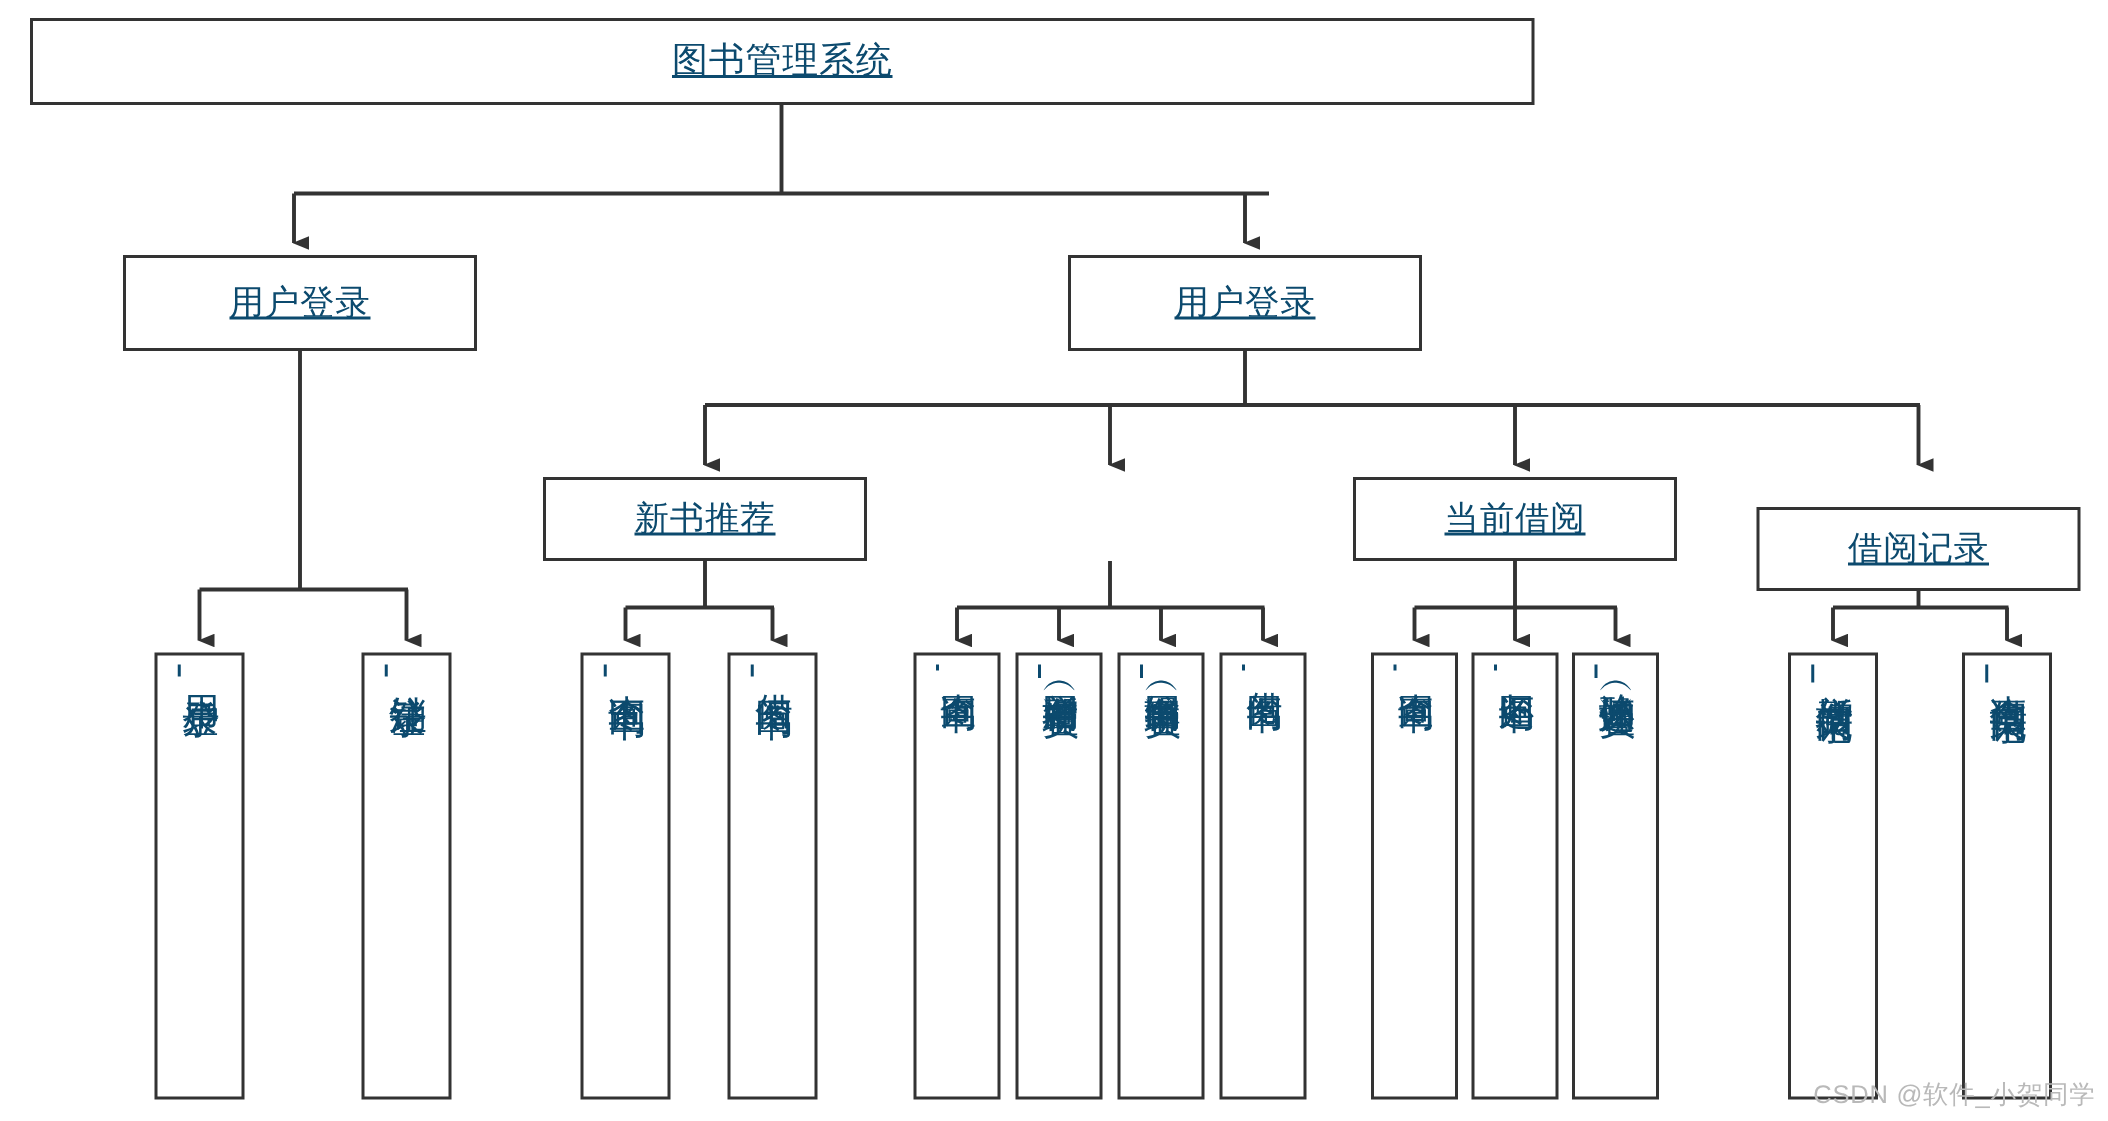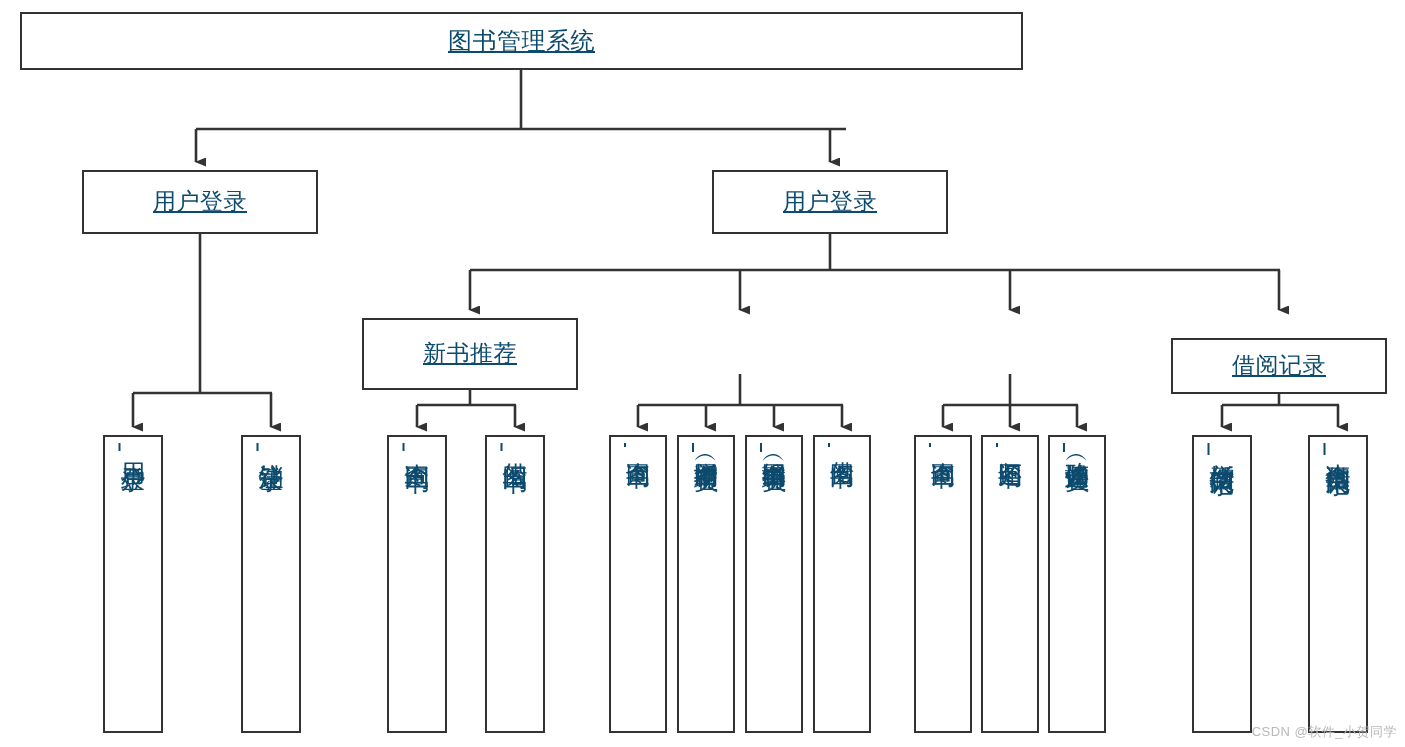--- a/index.html
+++ b/index.html
@@ -66,21 +66,21 @@
     white-space: nowrap;
   }
   .node.vert.narrow .node-label {
     font-size: 24px;
     letter-spacing: 1px;
   }
   #watermark {
     position: absolute;
     right: 8px;
     bottom: 6px;
-    font-size: 13px;
+    font-size: 17px;
     color: #b9b9b9;
     letter-spacing: 0.5px;
     z-index: 9;
     white-space: nowrap;
   }
 </style>
 </head>
 <body>
 
 <div id="diagram-canvas">
@@ -140,25 +140,28 @@
   </div>
 
   <div class="node horiz" style="left:82px; top:170px; width:236px; height:64px;">
     <span class="node-label">用户登录</span>
   </div>
 
   <div class="node horiz" style="left:712px; top:170px; width:236px; height:64px;">
     <span class="node-label">用户登录</span>
   </div>
 
-  <div class="node horiz" style="left:362px; top:318px; width:216px; height:72px;">
+  <div class="node horiz" style="left:362px; top:318px; width:216px; height:56px;">
     <span class="node-label">新书推荐</span>
   </div>
 
 
+  <div class="node horiz" style="left:902px; top:318px; width:216px; height:56px;">
+    <span class="node-label">当前借阅</span>
+  </div>
 
   <div class="node horiz" style="left:1171px; top:318px; width:216px; height:56px;margin-top:20px;">
     <span class="node-label">借阅记录</span>
   </div>
 
   <div class="node vert" style="left:103px; top:435px; width:60px; height:298px;">
     <span class="node-label">用户登录</span>
   </div>
 
   <div class="node vert" style="left:241px; top:435px; width:60px; height:298px;">

